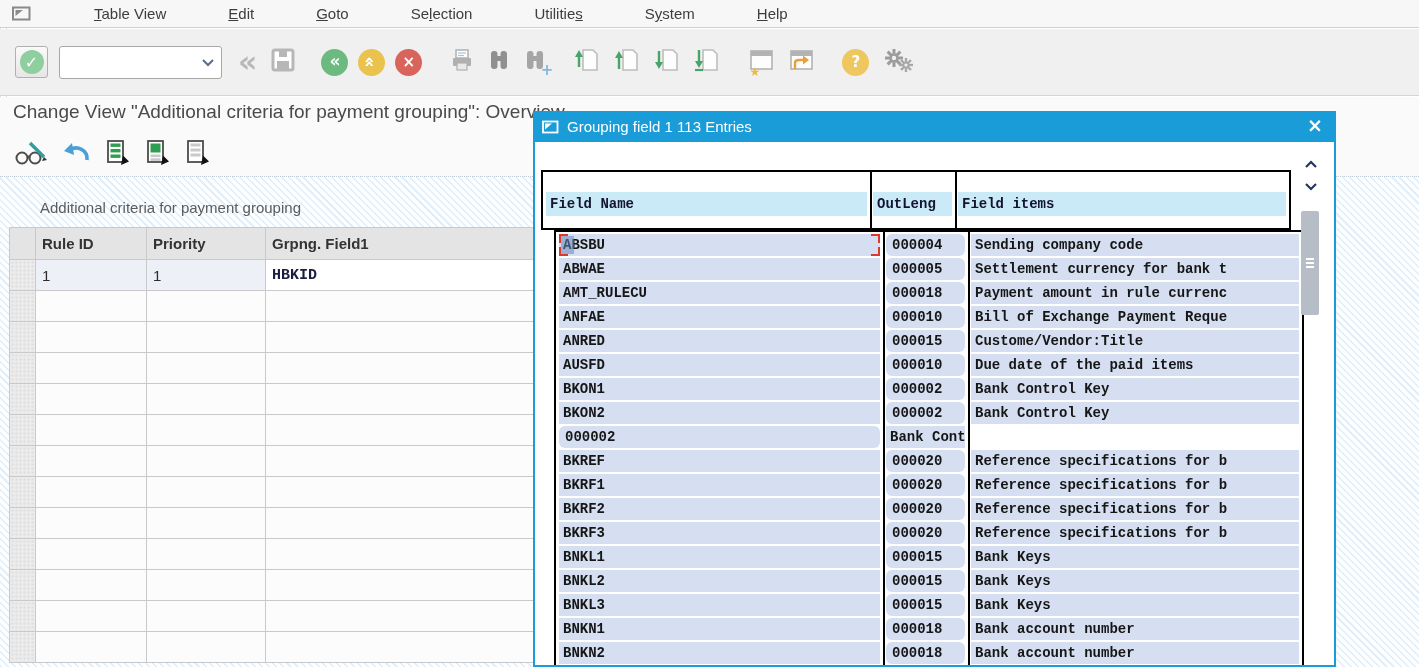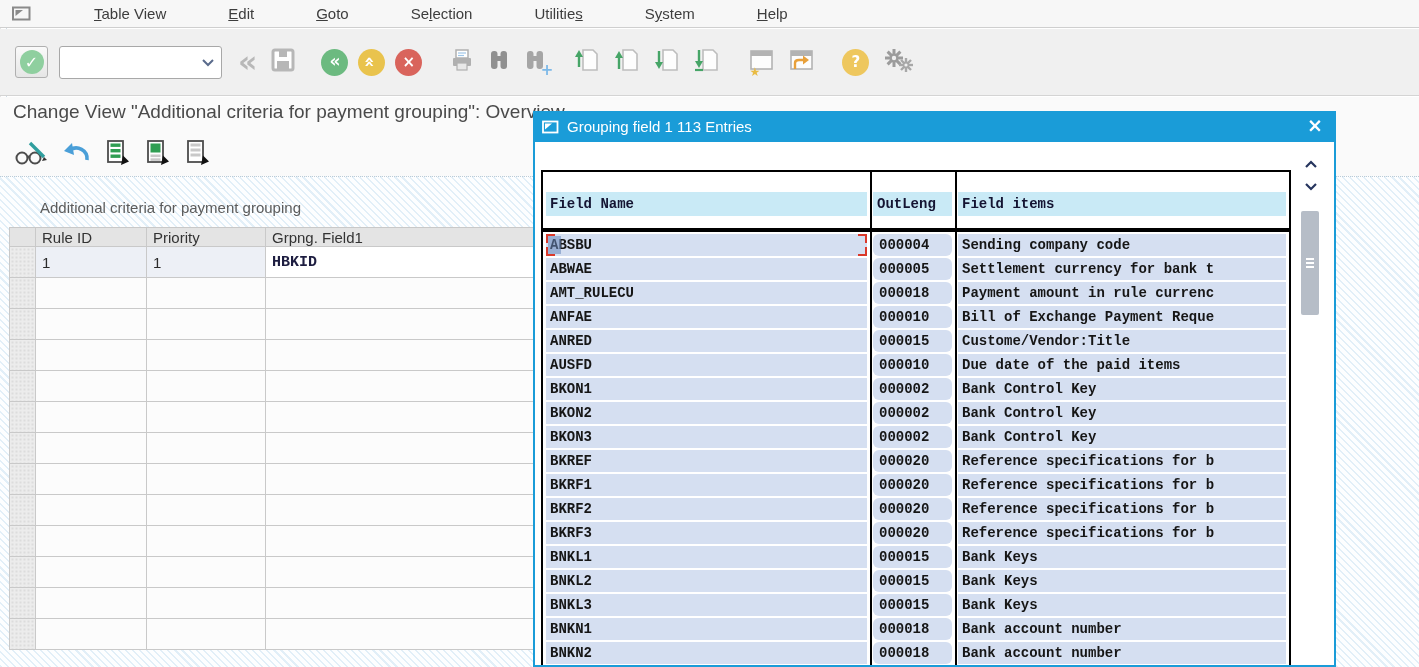--- a/index.html
+++ b/index.html
@@ -60,21 +60,21 @@
   .content { position:absolute; left:0; top:176px; width:1419px; height:491px;
              border-top:1px dotted #bccbd6;
              background-color:#fdfeff;
              background-image:repeating-linear-gradient(45deg,#e2eff8 0 1.5px,rgba(255,255,255,0) 1.5px 5px);
              z-index:1; }
   .group-label { position:absolute; left:40px; top:22px; font-size:15px; color:#5c5c5c; }
   .maintable { position:absolute; left:9px; top:50px; border-collapse:collapse; background:#fff;
                border:1px solid #b9b9b9; }
   .maintable td { border:1px solid #c9c9c9; height:31px; font-size:15px; color:#2b2b2b; padding:0 6px;
                   background:#fcfcfc; }
-  .maintable tr.hdr td { background:#e4e4e4; color:#333; height:19px; }
+  .maintable tr.hdr td { background:#e4e4e4; color:#333; height:32px;font-weight:bold; }
   .maintable td.sel { width:26px; background:#ececec; padding:0;
                       background-image:radial-gradient(#dcdcdc 1px, rgba(0,0,0,0) 1px); background-size:4px 4px; }
   .maintable col.c1 { width:111px; } .maintable col.c2 { width:119px; } .maintable col.c3 { width:535px; }
   .maintable tr.filled td.v { background:#edf0f6; }
   .maintable tr.filled td.mono { background:#fff; font:700 15px "Liberation Mono",monospace; color:#1d1d40; }
 
   
   .popup { position:absolute; left:533px; top:113px; width:803px; height:554px; background:#fff;
            border:2px solid #1a9cd8; border-top:none; z-index:10; }
   .ptitle { position:absolute; left:-2px; top:-2px; width:803px; height:31px; background:#1a9cd8;
@@ -87,21 +87,21 @@
 
   .pheadbox { position:absolute; left:6px; top:57px; width:750px; height:60px; border:2px solid #000;
               background:#fff; }
   .pheadrow { position:absolute; left:0; top:20px; width:746px; height:24px; display:grid;
               grid-template-columns:327px 85px 334px; }
   .pheadrow .hc { background:#c9eaf6; margin:0 3px; font:700 14px "Liberation Mono",monospace;
                   color:#141432; line-height:24px; padding:0 4px; white-space:nowrap; overflow:hidden; }
   .vline { position:absolute; top:-2px; bottom:-2px; width:2px; background:#000; }
   .v1 { left:327px; } .v2 { left:412px; }
 
-  .pdatabox { position:absolute; left:6px; top:117px; width:750px; bottom:0; border:2px solid #000;
+  .pdatabox { position:absolute; left:19px; top:117px; width:750px; bottom:0; border:2px solid #000;
               border-bottom:none; background:#fff; overflow:hidden; padding-top:2px; }
   .pdatabox .vline { top:0; bottom:0; }
   .prow { display:grid; grid-template-columns:327px 85px 334px; height:22px; margin-bottom:2px; }
   .prow .pc { position:relative; background:#d5dff1; margin:0 3px; font:700 14px "Liberation Mono",monospace;
               color:#161616; line-height:22px; padding:0 4px; white-space:nowrap; overflow:hidden; cursor:default; }
   .prow .pc1 { padding-left:6px;border-radius:6px; }
   
   .prowwrap .prow:first-child .pc0::before { content:""; position:absolute; inset:0; pointer-events:none;
       background-image:
         linear-gradient(#da392b,#da392b),linear-gradient(#da392b,#da392b),
@@ -469,21 +469,20 @@
           <div class="pc pc0">BKON1</div>
           <div class="pc pc1">000002</div>
           <div class="pc pc2">Bank Control Key</div>
         </div>
           <div class="prow">
           <div class="pc pc0">BKON2</div>
           <div class="pc pc1">000002</div>
           <div class="pc pc2">Bank Control Key</div>
         </div>
           <div class="prow">
-          <div class="pc pc0">BKON3</div>
           <div class="pc pc1">000002</div>
           <div class="pc pc2">Bank Control Key</div>
         </div>
           <div class="prow">
           <div class="pc pc0">BKREF</div>
           <div class="pc pc1">000020</div>
           <div class="pc pc2">Reference specifications for b</div>
         </div>
           <div class="prow">
           <div class="pc pc0">BKRF1</div>

